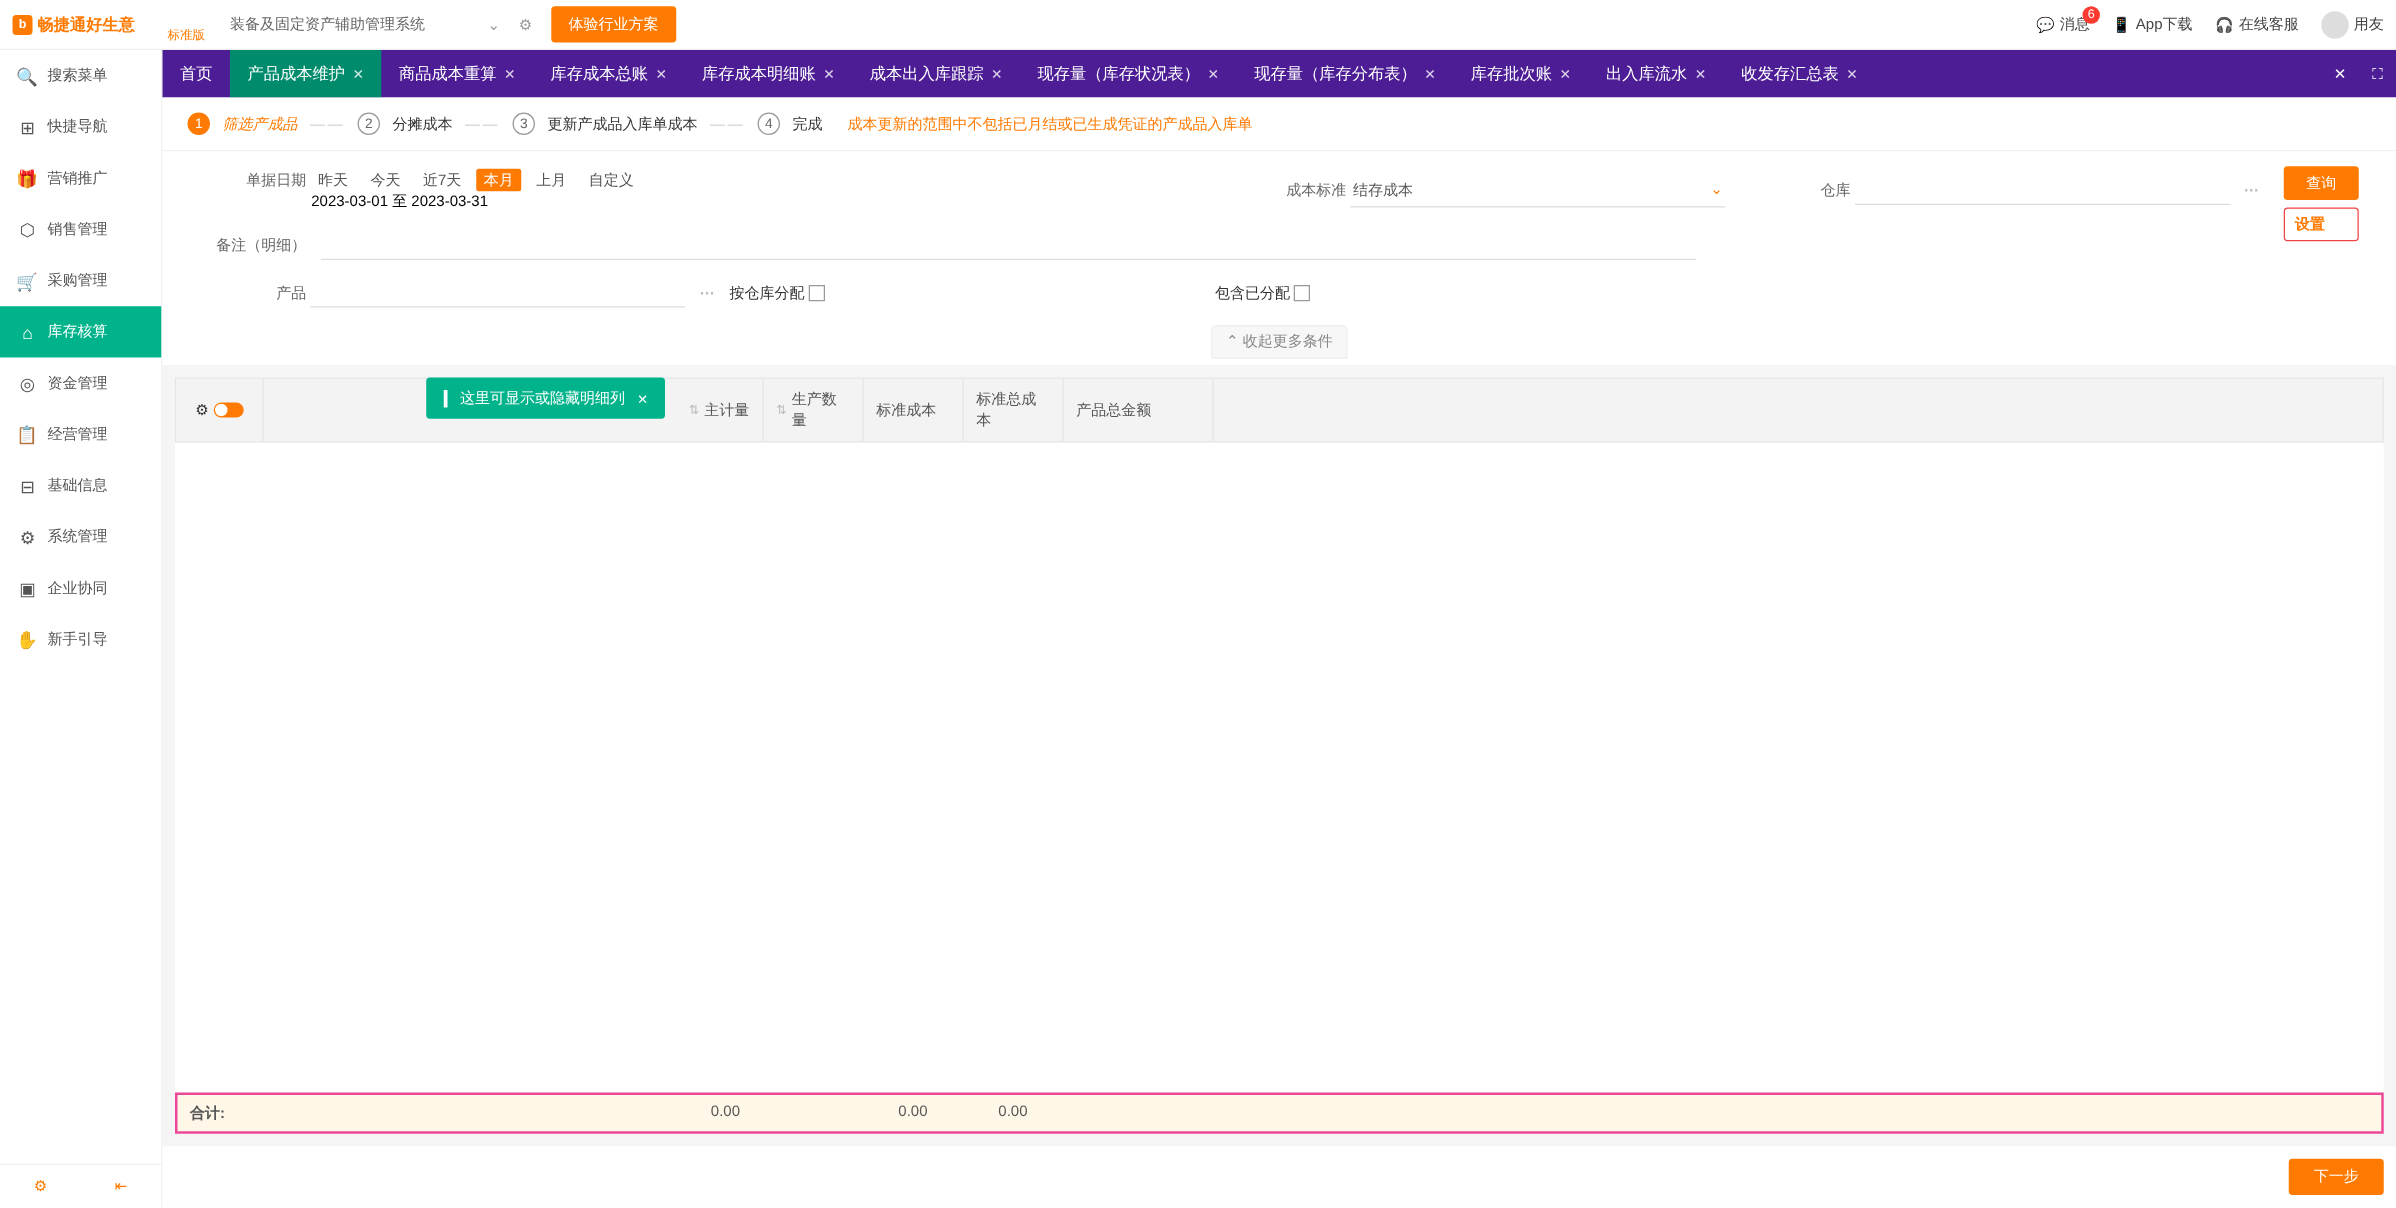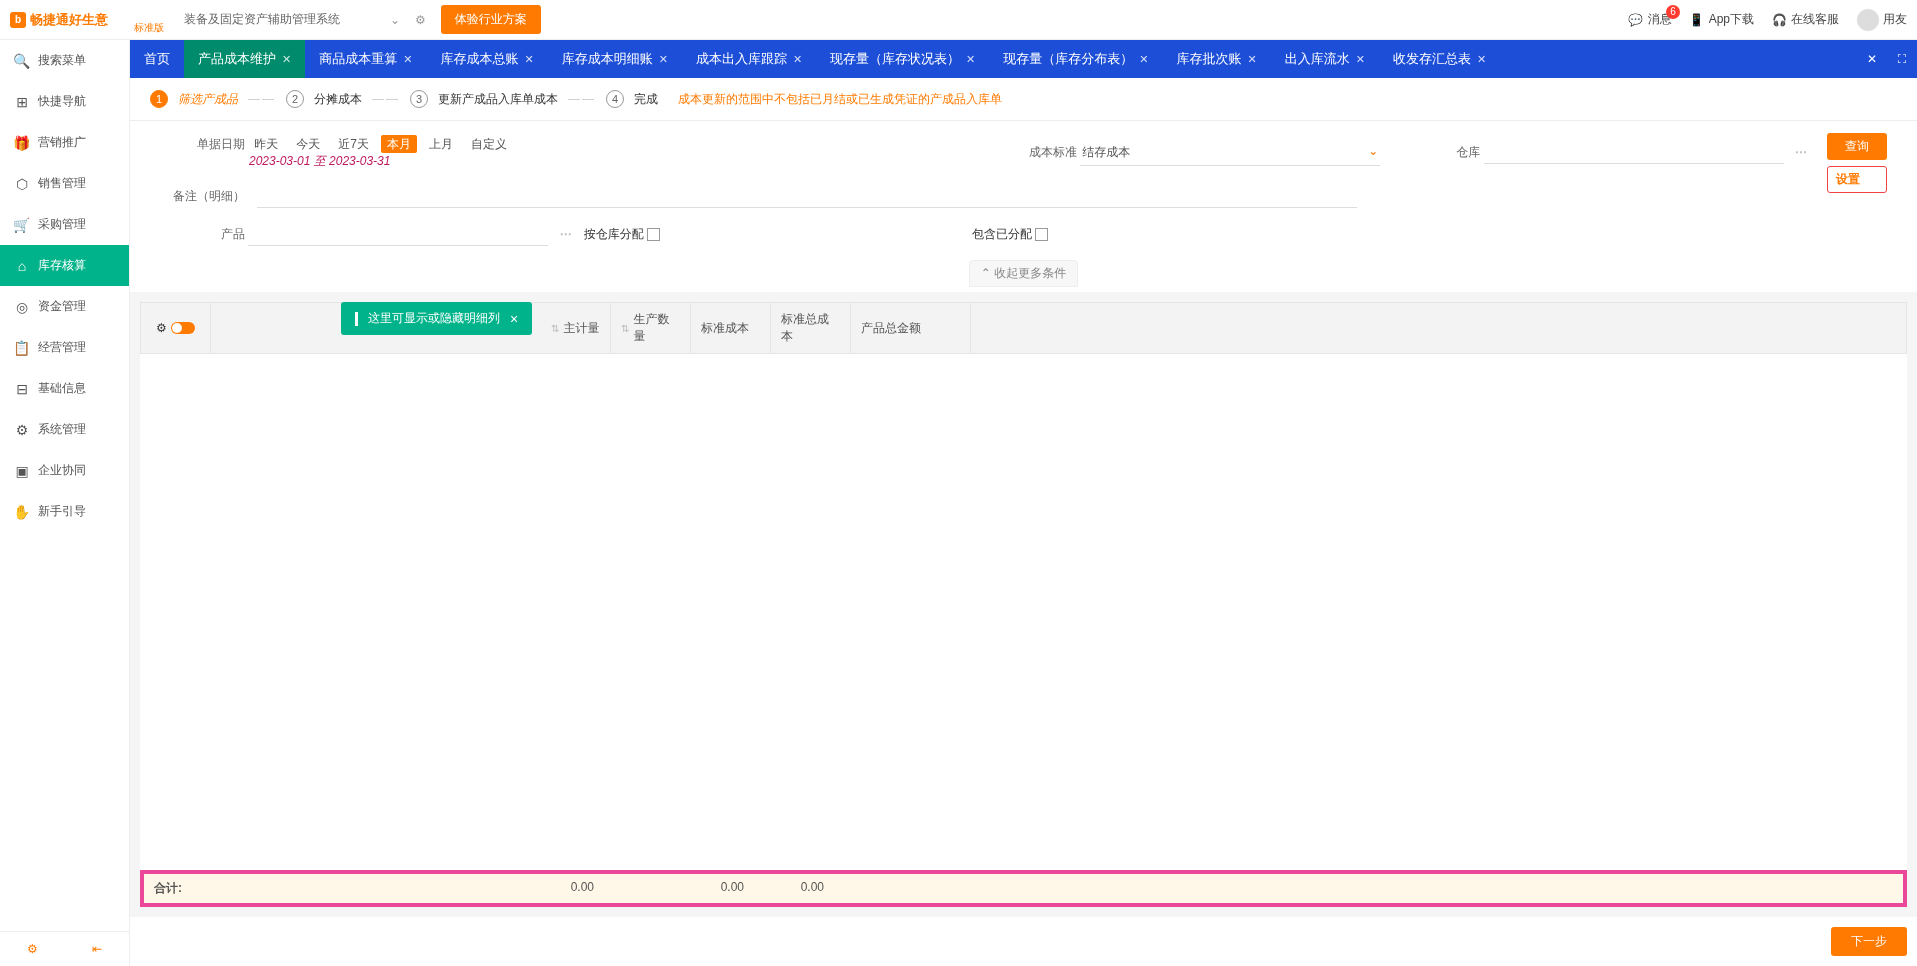--- a/index.html
+++ b/index.html
@@ -22,39 +22,39 @@
 
 .layout { display:flex; height: calc(100vh - 40px); }
 .sidebar { width: 130px; background:#fff; border-right:1px solid #eee; display:flex; flex-direction:column; }
 .side-item { display:flex; align-items:center; gap:8px; padding: 12px 14px; color:#555; cursor:pointer; }
 .side-item.active { background:#00b38a; color:#fff; }
 .side-icon { width:16px; height:16px; display:inline-flex; align-items:center; justify-content:center; font-size:14px; }
 .side-footer { margin-top:auto; display:flex; justify-content:space-around; padding:10px 0; color:#ff7a00; border-top:1px solid #eee; }
 .side-footer span { cursor:pointer; }
 
 .main { flex:1; display:flex; flex-direction:column; background:#f5f5f5; min-width:0; }
-.tabbar { height:38px; background:#1d4ed8; display:flex; align-items:stretch; color:#fff; }
+.tabbar { height:38px; background:#4c1d95; display:flex; align-items:stretch; color:#fff; }
 .tab { padding:0 14px; display:flex; align-items:center; gap:6px; cursor:pointer; white-space:nowrap; font-size:13px; }
 .tab.active { background:#008c6c; }
 .tab .close { font-size:11px; opacity:.8; }
 .tabbar-right { margin-left:auto; display:flex; align-items:center; }
 .tabbar-right .tbtn { width:30px; display:flex; align-items:center; justify-content:center; cursor:pointer; }
 
 .steps-row { background:#fff; padding:12px 20px; display:flex; align-items:center; gap:10px; border-bottom:1px solid #eee; }
 .step-num { width:18px; height:18px; border-radius:50%; border:1px solid #999; display:inline-flex; align-items:center; justify-content:center; font-size:11px; color:#666; }
 .step-num.active { background:#ff7a00; color:#fff; border-color:#ff7a00; }
 .step-sep { color:#ccc; letter-spacing:2px; }
 .step-warn { color:#ff7a00; margin-left:10px; }
 
 .filters { background:#fff; padding:15px 30px 5px 30px; position:relative; }
 .frow { display:flex; align-items:center; gap:12px; margin-bottom:14px; flex-wrap:wrap; }
 .flabel { color:#666; width:85px; text-align:right; display:inline-block; }
 .date-opts span { margin-right:6px; cursor:pointer; color:#555; padding:2px 6px; border-radius:2px; }
 .date-opts span.active { background:#ff7a00; color:#fff; }
-.date-range { color:#be185d;font-style:italic; }
+.date-range { color:#000000; }
 .finput { border:none; border-bottom:1px solid #ddd; width:300px; padding:4px 2px; }
 .fselect { border:none; border-bottom:1px solid #ddd; width:300px; padding:4px 2px; color:#555; display:flex; justify-content:space-between; }
 .fselect .chev { color:#ff7a00; }
 .dots { color:#bbb; cursor:pointer; margin-left:8px; font-weight:bold; }
 .qbtn { background:#ff7a00; color:#fff; padding:5px 18px; border-radius:3px; cursor:pointer; }
 .sbtn { border:1px solid #ef4444; color:#ff7a00; padding:4px 8px; border-radius:3px; cursor:pointer;font-weight:bold; }
 .btns-col { position:absolute; right:30px; top:12px; display:flex; flex-direction:column; gap:6px; }
 .collapse-bar { text-align:center; color:#888; background:#f7f7f7; padding:4px 0; cursor:pointer; border:1px solid #eee; width:109px; margin:0 auto; border-radius: 4px 4px 0 0; }
 
 .table-wrap { background:#fff; margin:10px; flex:1; display:flex; flex-direction:column; position:relative; }
@@ -63,21 +63,21 @@
 .th.sortable::before { content:"⇅"; color:#bbb; font-size:10px; }
 .gear-cell { width:70px; display:flex; align-items:center; justify-content:center; gap:4px; background:#f3f3f3; border-right:1px solid #e5e5e5; }
 .toggle { width:24px; height:12px; background:#ff7a00; border-radius:6px; position:relative; }
 .toggle::after { content:""; width:10px; height:10px; background:#fff; border-radius:50%; position:absolute; top:1px; left:1px; }
 .tooltip { position:absolute; left:200px; top:-1px; background:#00b38a; color:#fff; padding:8px 14px; display:flex; align-items:center; gap:10px; border-radius:3px; z-index:5; }
 .tooltip::before { content:""; position:absolute; left:-6px; top:50%; margin-top:-6px; border:6px solid transparent; border-right-color:#00b38a; }
 .tooltip .bar { width:3px; height:14px; background:#fff; }
 .tooltip .x { cursor:pointer; font-size:14px; }
 .tbody { flex:1; }
 
-.tfoot { display:flex; background:#fff7e8; border:4px solid #ec4899; padding:6px 0; }
+.tfoot { display:flex; background:#fff7e8; border:2px solid #ec4899; padding:6px 0; }
 .tf { padding:0 10px; color:#555; }
 .tf.label { width:70px; font-weight:bold; }
 .tf.v1 { width:390px; text-align:right; }
 .tf.v2 { width:150px; text-align:right; }
 .tf.v3 { width:80px; text-align:right; }
 
 .bottom-bar { background:#fff; padding:10px; display:flex; justify-content:flex-end; }
 .next-btn { background:#ff7a00; color:#fff; padding:6px 20px; border-radius:3px; cursor:pointer; }
 .chk { width:13px; height:13px; border:1px solid #999; display:inline-block; vertical-align:middle; }
 </style>

